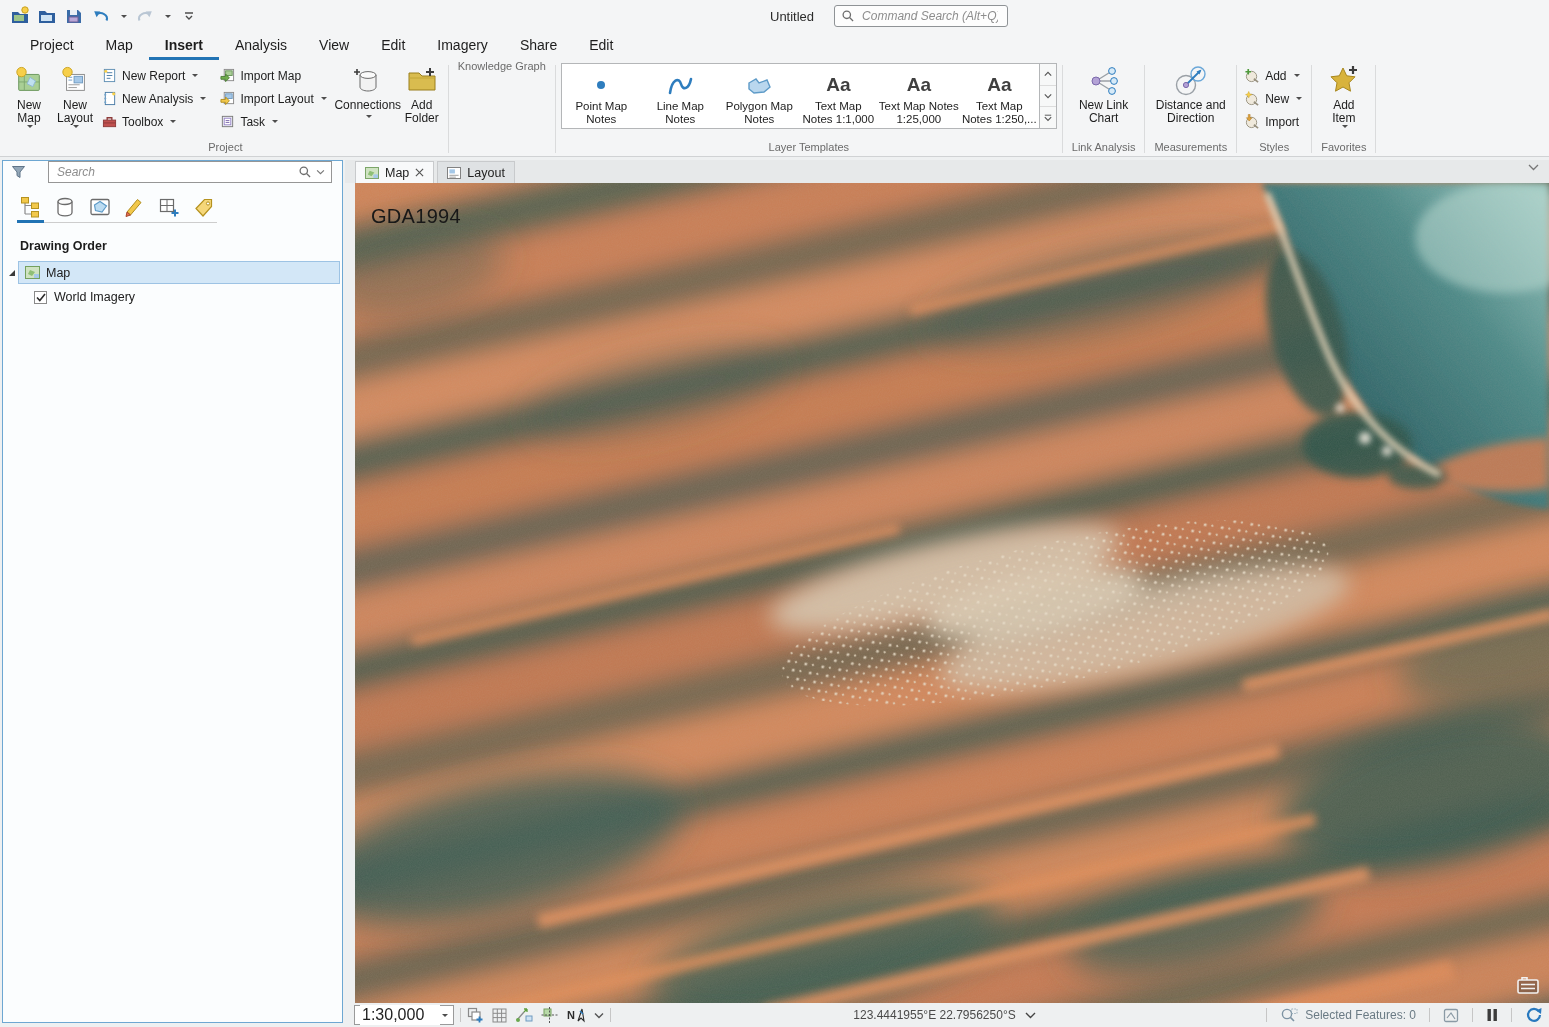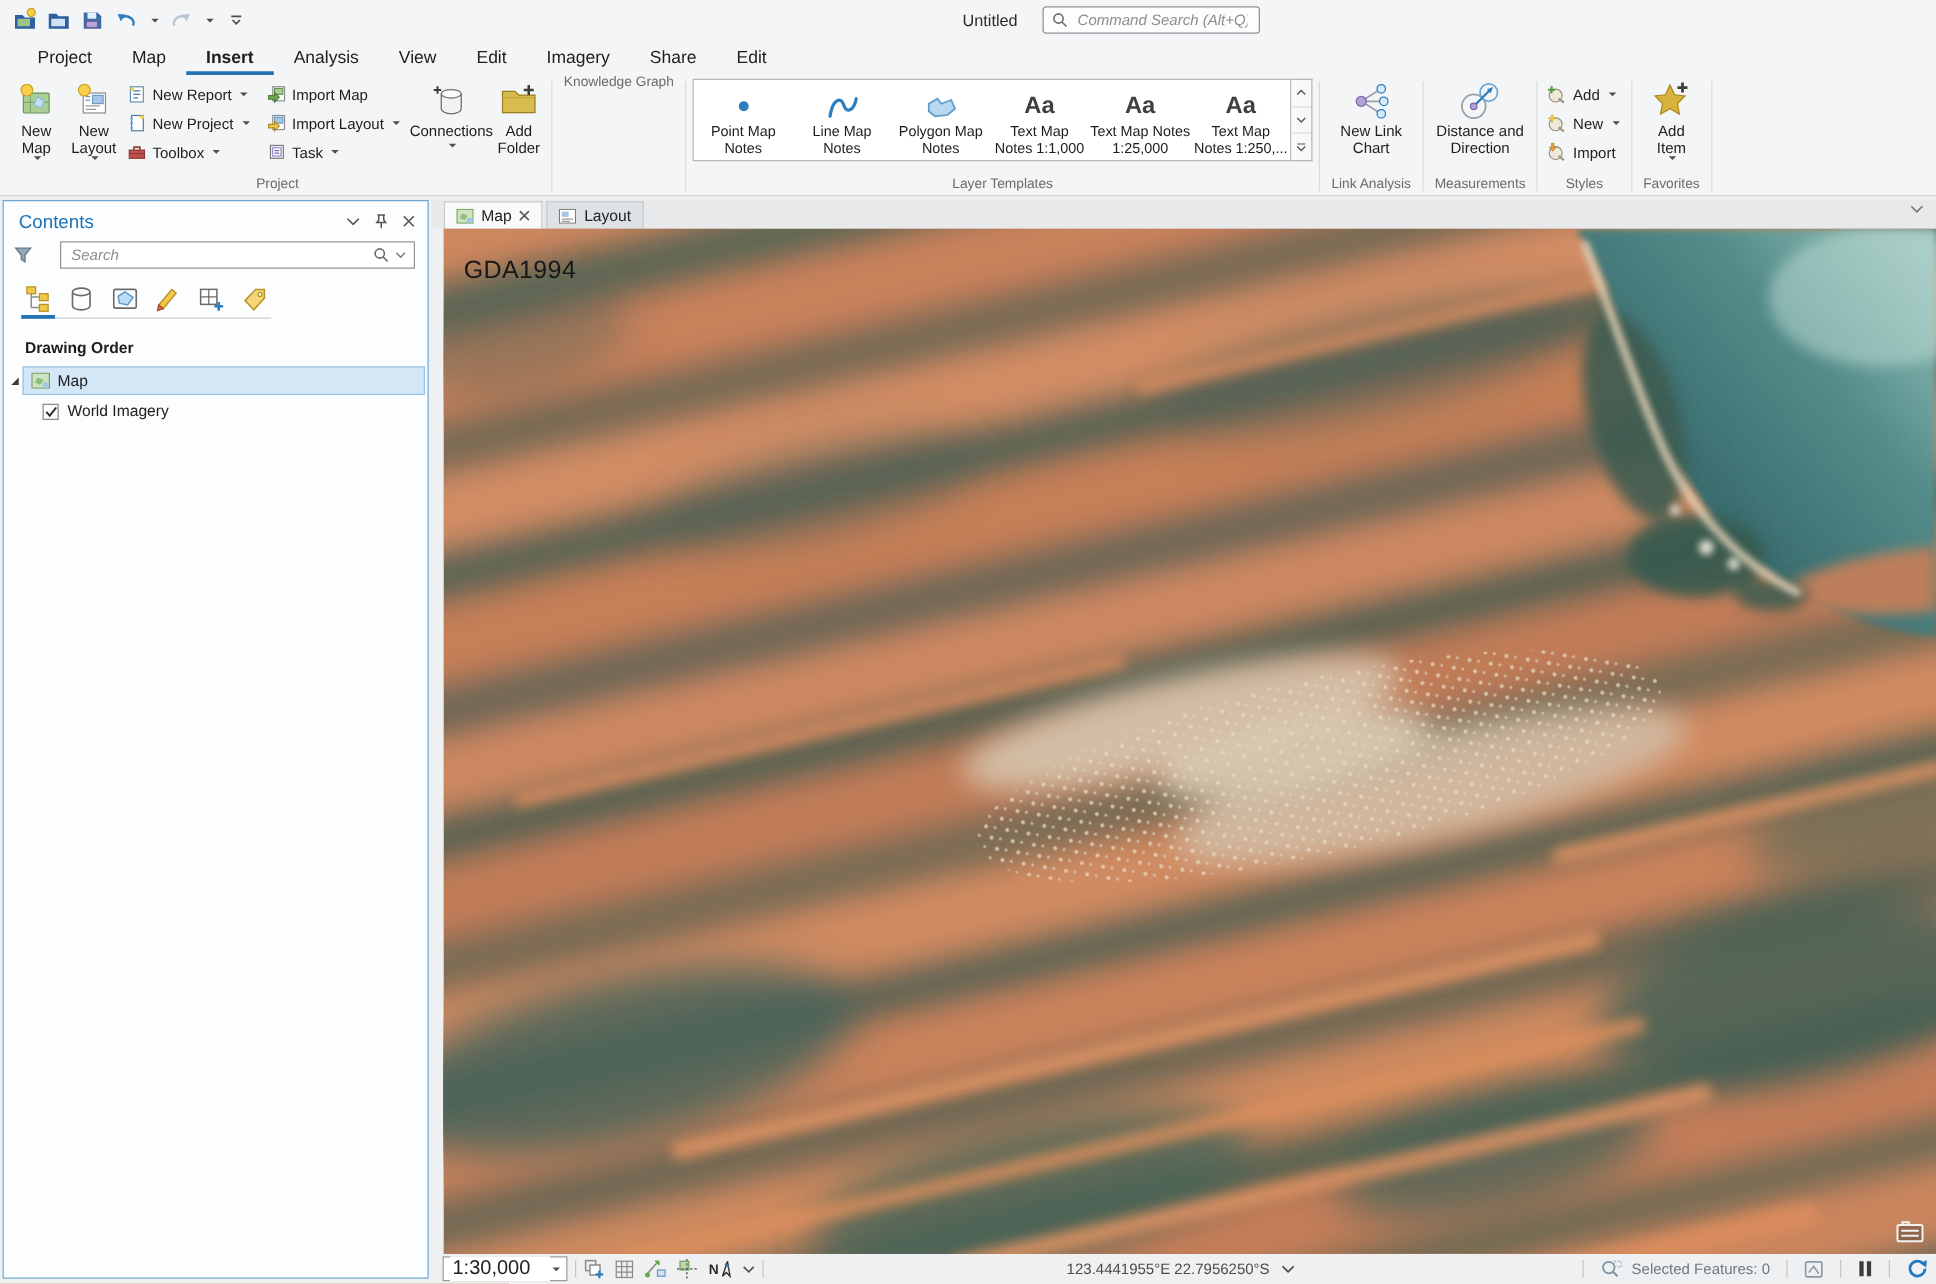--- a/index.html
+++ b/index.html
@@ -207,21 +207,21 @@
             <span class="tri"></span>
         </div>
         <div class="smallbtn">
           <svg width="15" height="15" viewBox="0 0 16 16">
             <rect x="3.5" y="1.5" width="10" height="13" fill="#fff" stroke="#4a7ba6"></rect>
             <circle cx="3.5" cy="4" r="1.1" fill="#6fa3cc"></circle>
               <circle cx="3.5" cy="8" r="1.1" fill="#6fa3cc"></circle>
               <circle cx="3.5" cy="12" r="1.1" fill="#6fa3cc"></circle>
             <circle cx="12.5" cy="3" r="1.7" fill="#f7cf4a"></circle>
           </svg>
-          <span>New Project</span>
+          <span>New Analysis</span>
             <span class="tri"></span>
         </div>
         <div class="smallbtn">
           <svg width="15" height="15" viewBox="0 0 16 16">
             <rect x="1.5" y="6.5" width="13" height="7" fill="#c0504e" stroke="#8d3a39"></rect>
             <path d="M5.5 6.5v-2.5h5v2.5" fill="none" stroke="#8d3a39" stroke-width="1.4"></path>
             <path d="M1.5 9.5h13" stroke="#8d3a39"></path>
           </svg>
           <span>Toolbox</span>
             <span class="tri"></span>
@@ -449,40 +449,20 @@
           <span class="tri"></span>
       </div>
     </div>
     <div class="rlabel">Favorites</div>
   </div>
 
   <div class="rsep"></div>
 </div>
 
 <div class="pane">
-  <div class="pane-head">
-    <span class="pane-title">Contents</span>
-    <div class="pane-hicons">
-      <span>
-        <svg width="11" height="7" viewBox="0 0 11 7">
-            <polyline points="1,1 5.5,5.5 10,1" fill="none" stroke="#555" stroke-width="1.3"></polyline>
-          </svg>
-      </span>
-      <span>
-        <svg width="10" height="12" viewBox="0 0 10 12">
-            <path d="M2 1h6M3 1v4L1.5 7h7L7 5V1M5 7v4.5" fill="none" stroke="#555" stroke-width="1.2"></path>
-          </svg>
-      </span>
-      <span>
-        <svg width="10" height="10" viewBox="0 0 10 10">
-            <path d="M1 1l8 8M9 1L1 9" stroke="#555" stroke-width="1.3"></path>
-          </svg>
-      </span>
-    </div>
-  </div>
   <div class="searchrow">
     <span>
       <svg width="15" height="14" viewBox="0 0 15 14">
           <path d="M1.5 1.5h12L9 7v5.5L6 10.6V7z" fill="#93a7b8" stroke="#5f7488"></path>
         </svg>
     </span>
     <div class="searchbox">
       <input placeholder="Search" style="">
       <svg width="12" height="12" viewBox="0 0 13 13">
         <circle cx="5.2" cy="5.2" r="4" fill="none" stroke="#6d6d6d" stroke-width="1.4"></circle>

